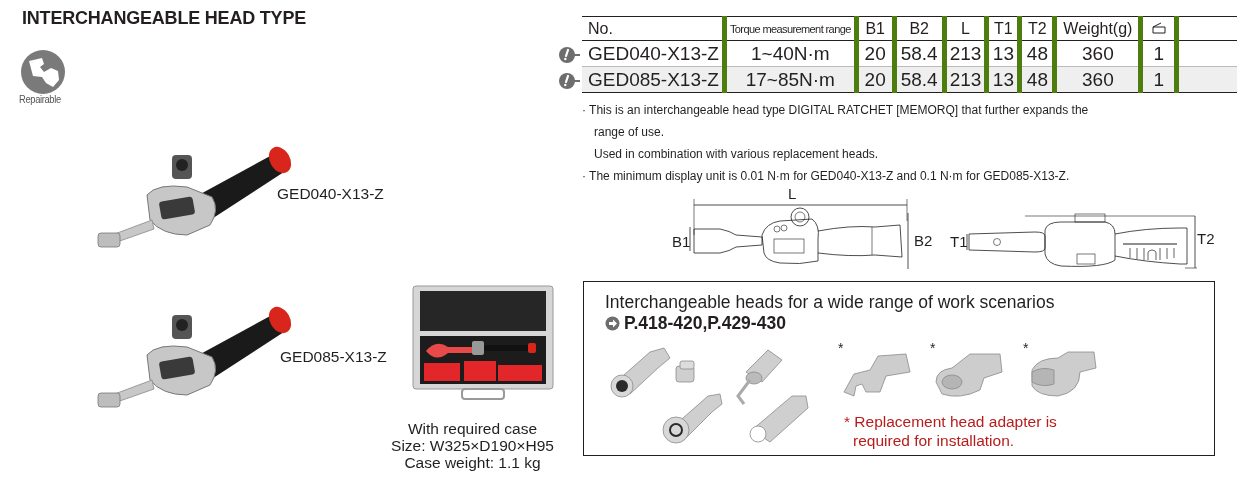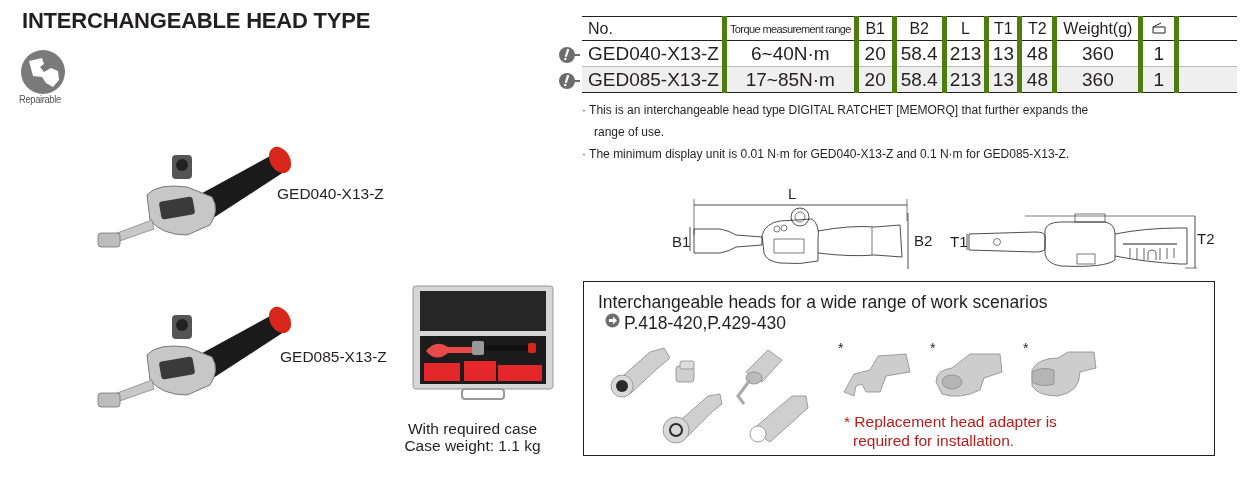--- a/index.html
+++ b/index.html
@@ -1,19 +1,19 @@
 <!DOCTYPE html>
 <html><head>
 <meta charset="utf-8">
 <style>
   * { box-sizing: border-box; margin: 0; padding: 0; }
   html, body { width: 1243px; height: 491px; background: #ffffff; overflow: hidden; }
   body { position: relative; font-family: "Liberation Sans", "DejaVu Sans", sans-serif; color: #231f20; }
 
-  .title { position: absolute; left: 22px; top: 8px; font-size: 22px; font-weight: bold; letter-spacing: -0.2px; color: #231f20; }
+  .title { position: absolute; left: 22px; top: 8px; font-size: 18px; font-weight: bold; letter-spacing: -0.2px; color: #231f20; }
 
   .repair-icon { position: absolute; left: 20px; top: 49px; width: 46px; height: 46px; }
   .repair-label { position: absolute; left: 19px; top: 93px; font-size: 11px; color: #555; letter-spacing: -0.4px; transform: scaleX(0.85); transform-origin: left; }
 
   .tool-img { position: absolute; }
   .tool-label { position: absolute; font-size: 15.5px; color: #231f20; }
 
   .case-img { position: absolute; left: 412px; top: 283px; width: 142px; height: 120px; }
   .case-text { position: absolute; left: 380px; top: 420px; width: 185px; text-align: center; font-size: 15.5px; line-height: 17px; color: #231f20; }
 
@@ -33,22 +33,22 @@
   .alert-icon { position: absolute; width: 22px; height: 18px; }
 
   .notes { position: absolute; left: 582px; top: 99px; font-size: 12px; line-height: 22px; color: #231f20; width: 640px; }
   .notes .b { display: block; padding-left: 12px; text-indent: -12px; }
   .notes .cont { display: block; padding-left: 12px; }
 
   .diagram { position: absolute; }
   .dim-label { position: absolute; font-size: 15px; color: #231f20; }
 
   .heads-box { position: absolute; left: 583px; top: 281px; width: 632px; height: 175px; border: 1.5px solid #231f20; }
-  .heads-title { position: absolute; left: 14px; top: 10px; font-size: 17.5px; color: #231f20; }
-  .heads-ref { position: absolute; left: 21px; top: 31px; font-size: 17.5px; color: #231f20; display: flex; align-items: flex-start; gap: 4px; }
+  .heads-title { position: absolute; left: 21px; top: 10px; font-size: 17.5px; color: #231f20; }
+  .heads-ref { position: absolute; left: 21px; top: 31px; font-size: 17.5px; color: #231f20; display: flex; align-items: center; gap: 4px; font-weight: bold; }
   .heads-ref .arrow-icon { width: 15px; height: 15px; }
   .asterisk { position: absolute; font-size: 14px; color: #231f20; }
   .heads-note { position: absolute; left: 260px; top: 130px; font-size: 15.5px; line-height: 19px; color: #b91c1c; }
   .head-img { position: absolute; }
 </style>
 </head>
 <body>
 
 <div class="title">INTERCHANGEABLE HEAD TYPE</div>
 
@@ -90,20 +90,21 @@
   <rect x="60" y="58" width="12" height="14" rx="2" fill="#999"></rect>
   <rect x="72" y="62" width="50" height="6" rx="3" fill="#111"></rect>
   <rect x="116" y="60" width="8" height="10" rx="2" fill="#d9261c"></rect>
   <rect x="12" y="80" width="36" height="18" fill="#e2262a"></rect>
   <rect x="52" y="78" width="32" height="20" fill="#e2262a"></rect>
   <rect x="86" y="82" width="44" height="16" fill="#e2262a"></rect>
   <rect x="50" y="106" width="42" height="10" rx="3" fill="none" stroke="#999" stroke-width="2"></rect>
 </svg>
 <div class="case-text">
   <div>With required case</div>
+  <div>Size: W325×D190×H95</div>
   <div>Case weight: 1.1 kg</div>
 </div>
 
 <table class="spec">
   <thead>
     <tr>
       <th class="c-no">No.</th>
       <th class="c-rng small">Torque measurement range</th>
       <th class="c-b1">B1</th>
       <th class="c-b2">B2</th>
@@ -115,21 +116,21 @@
         <svg width="14" height="12" viewBox="0 0 14 12">
             <path d="M1 11 L13 11 L13 5 L1 5 Z M1 5 L9 1" fill="none" stroke="#231f20" stroke-width="1"></path>
           </svg>
       </th>
       <th class="c-blank"></th>
     </tr>
   </thead>
   <tbody>
     <tr>
       <td>GED040-X13-Z</td>
-      <td>6~40N·m</td>
+      <td>1~40N·m</td>
       <td>20</td>
       <td>58.4</td>
       <td>213</td>
       <td>13</td>
       <td>48</td>
       <td>360</td>
       <td>1</td>
       <td></td>
     </tr>
     <tr>
@@ -156,20 +157,21 @@
 <svg class="alert-icon" style="left:558px;top:72px" viewBox="0 0 22 18">
   <circle cx="9" cy="9" r="8" fill="#6d6d6d"></circle>
   <path d="M16 9 L22 9" stroke="#6d6d6d" stroke-width="2"></path>
   <path d="M10 4 L8 10" stroke="#fff" stroke-width="2.2" stroke-linecap="round"></path>
   <circle cx="7.3" cy="13" r="1.2" fill="#fff"></circle>
 </svg>
 
 <div class="notes">
   <span class="b">· This is an interchangeable head type DIGITAL RATCHET [MEMORQ] that further expands the</span>
   <span class="cont">range of use.</span>
+  <span class="cont">Used in combination with various replacement heads.</span>
   <span class="b">· The minimum display unit is 0.01 N·m for GED040-X13-Z and 0.1 N·m for GED085-X13-Z.</span>
 </div>
 
 <svg class="diagram" style="left:680px;top:195px;width:240px;height:80px" viewBox="0 0 240 80">
   <line x1="14" y1="10" x2="227" y2="10" stroke="#231f20" stroke-width="0.8"></line>
   <line x1="14" y1="4" x2="14" y2="40" stroke="#231f20" stroke-width="0.6"></line>
   <line x1="227" y1="4" x2="227" y2="26" stroke="#231f20" stroke-width="0.6"></line>
   <line x1="228" y1="18" x2="228" y2="74" stroke="#231f20" stroke-width="0.8"></line>
   <line x1="10" y1="32" x2="10" y2="56" stroke="#231f20" stroke-width="0.8"></line>
   <path d="M14 34 L40 34 Q50 36 56 40 L82 42 L82 50 L56 52 Q50 56 40 58 L14 58 Z" fill="none" stroke="#231f20" stroke-width="0.8"></path>

